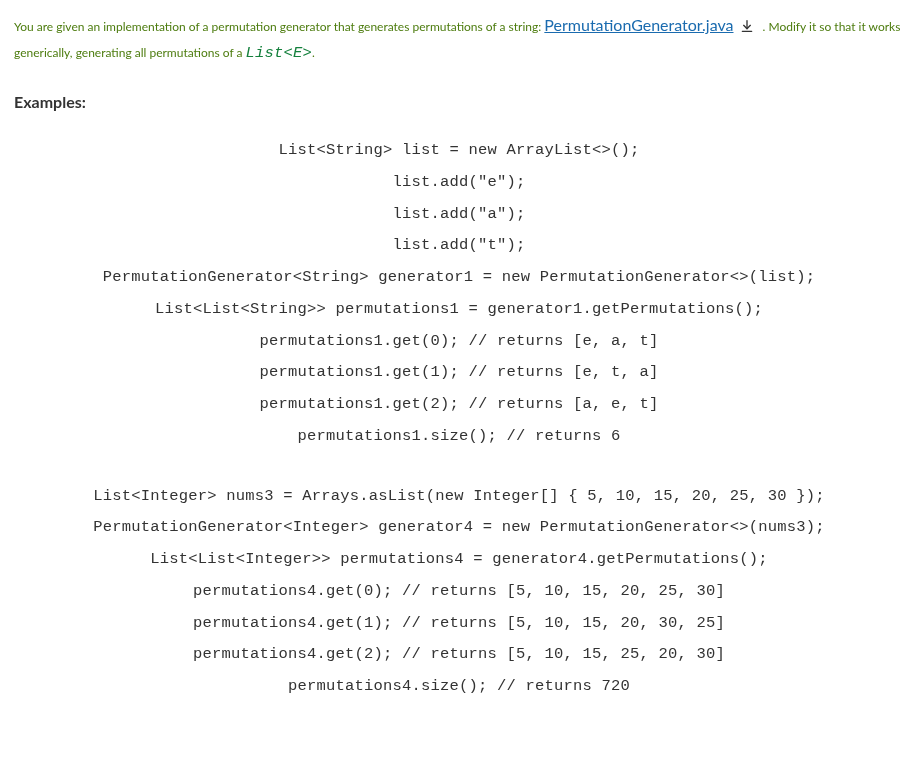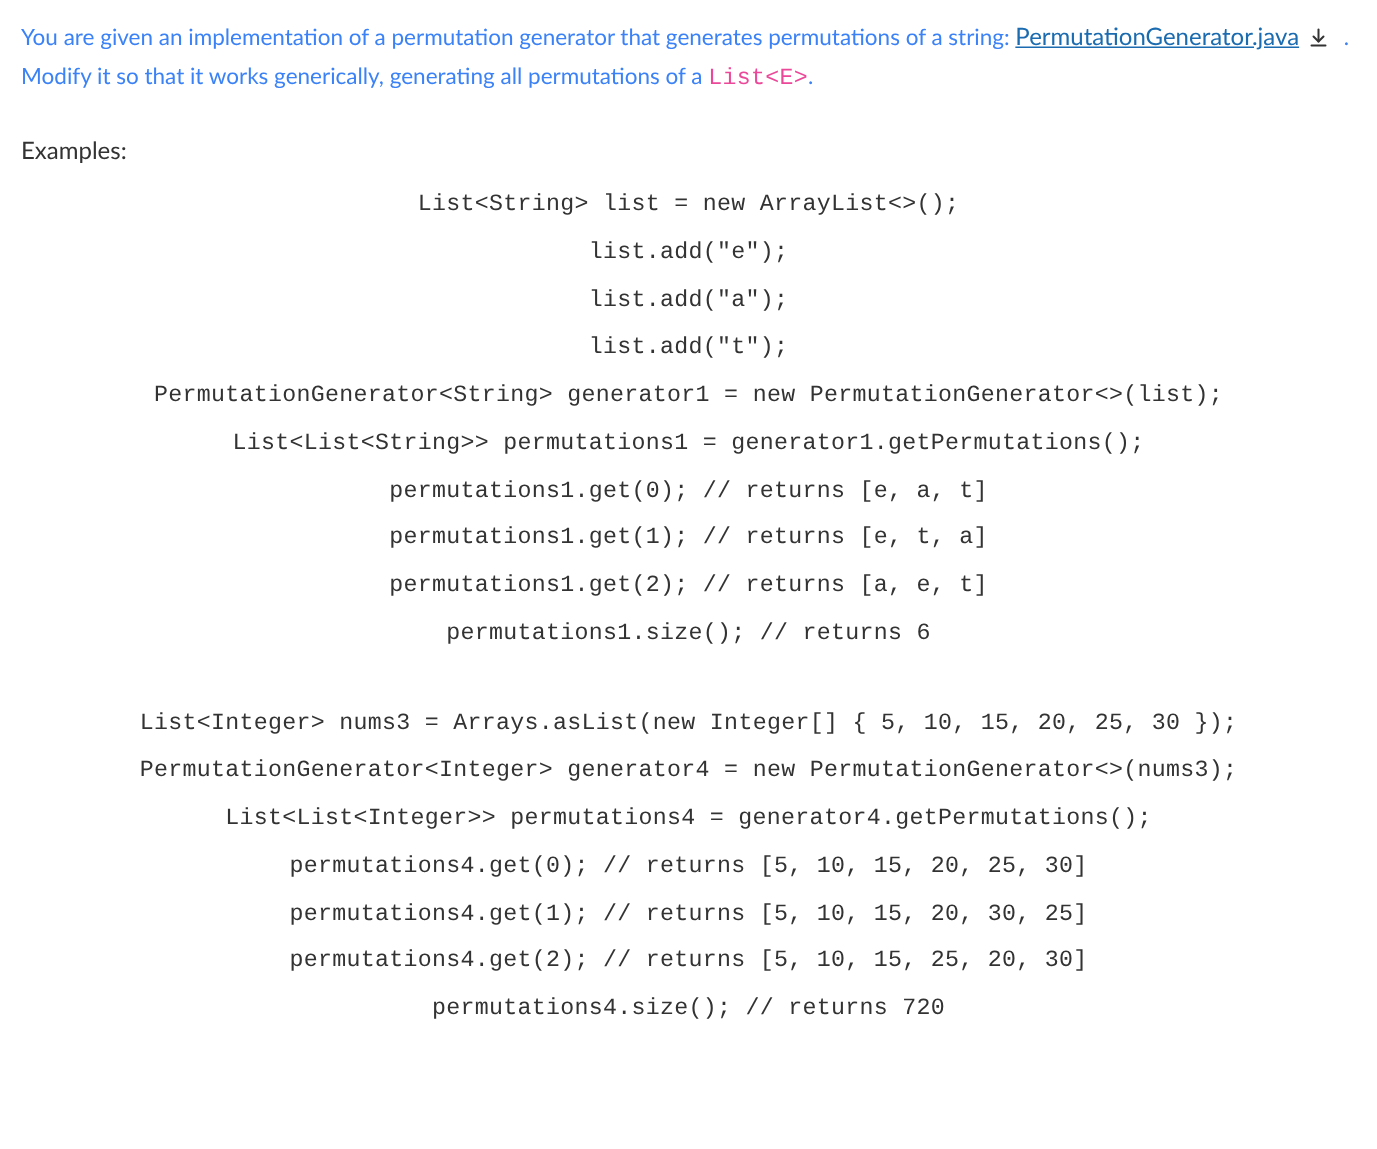--- a/index.html
+++ b/index.html
@@ -13,22 +13,22 @@
       line-height: 1.6;
       color: #333;
       background: #fff;
       padding: 12px 14px;
       width: 918px;
     }
     .intro {
       margin-bottom: 24px;
     }
     .intro-text {
-      color: #3b82f6;
-      font-size: 15px;
+      color: #4d7c0f;
+      font-size: 12px;
     }
     .link {
       color: #1a6baf;
       text-decoration: underline;
       cursor: pointer;
       margin-top: 40px;
     }
     .download-icon {
       display: inline-flex;
       align-items: center;
@@ -42,26 +42,27 @@
       top: -1px;
     }
     .download-icon svg {
       width: 16px;
       height: 16px;
     }
     code, .code-inline {
       font-family: "SFMono-Regular", Consolas, "Liberation Mono", Menlo, Courier, monospace;
       font-size: 15.5px;
       letter-spacing: 0.2px;
-      color: #ec4899;
+      color: #15803d;
+      font-style: italic;
     }
     .examples-header {
-      font-weight: 400;
+      font-weight: 700;
       font-size: 16px;
-      margin-bottom: 7px;
+      margin-bottom: 20px;
       color: #333;
     }
     .code-block {
       font-family: "SFMono-Regular", Consolas, "Liberation Mono", Menlo, Courier, monospace;
       font-size: 15.5px;
       letter-spacing: 0.2px;
       color: #333;
       white-space: pre-wrap;
       word-break: break-word;
       line-height: 2.05;

